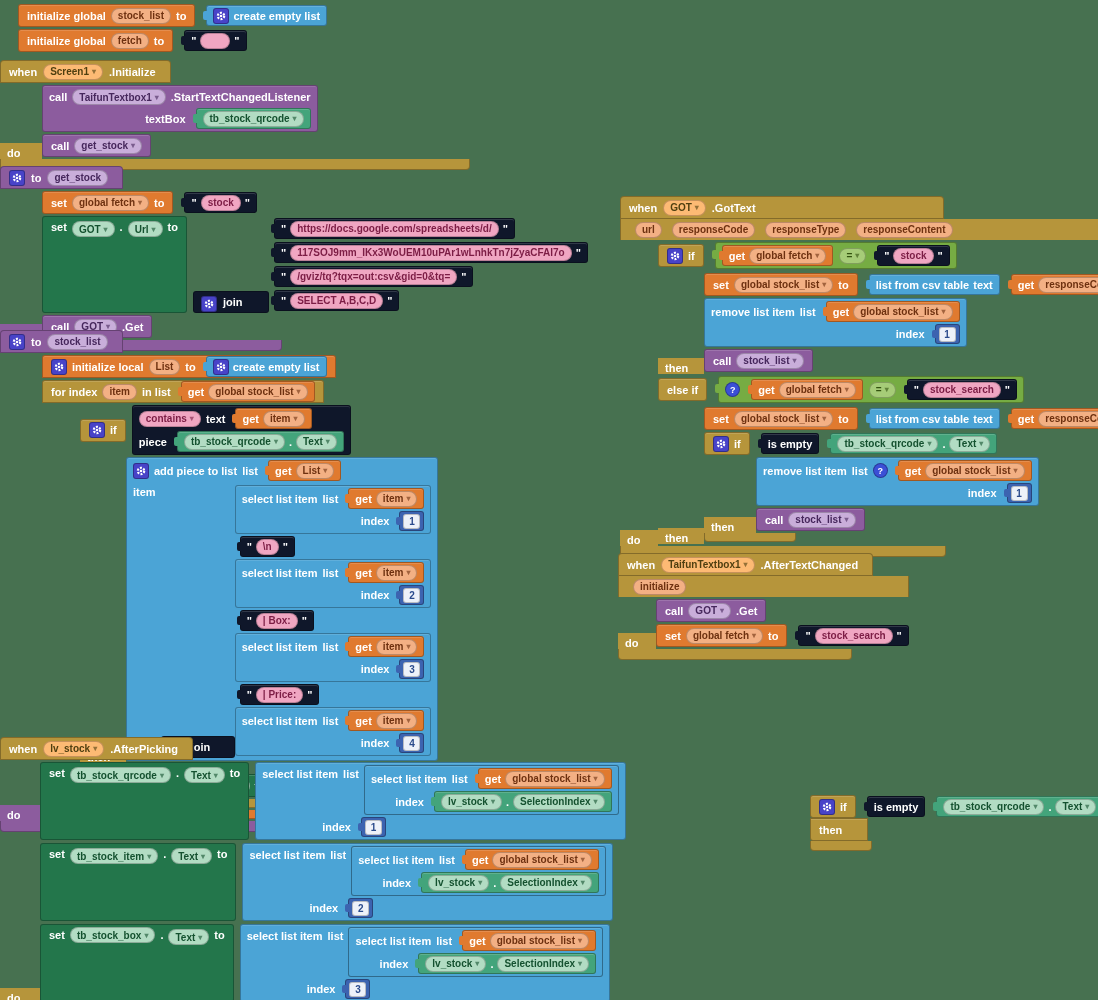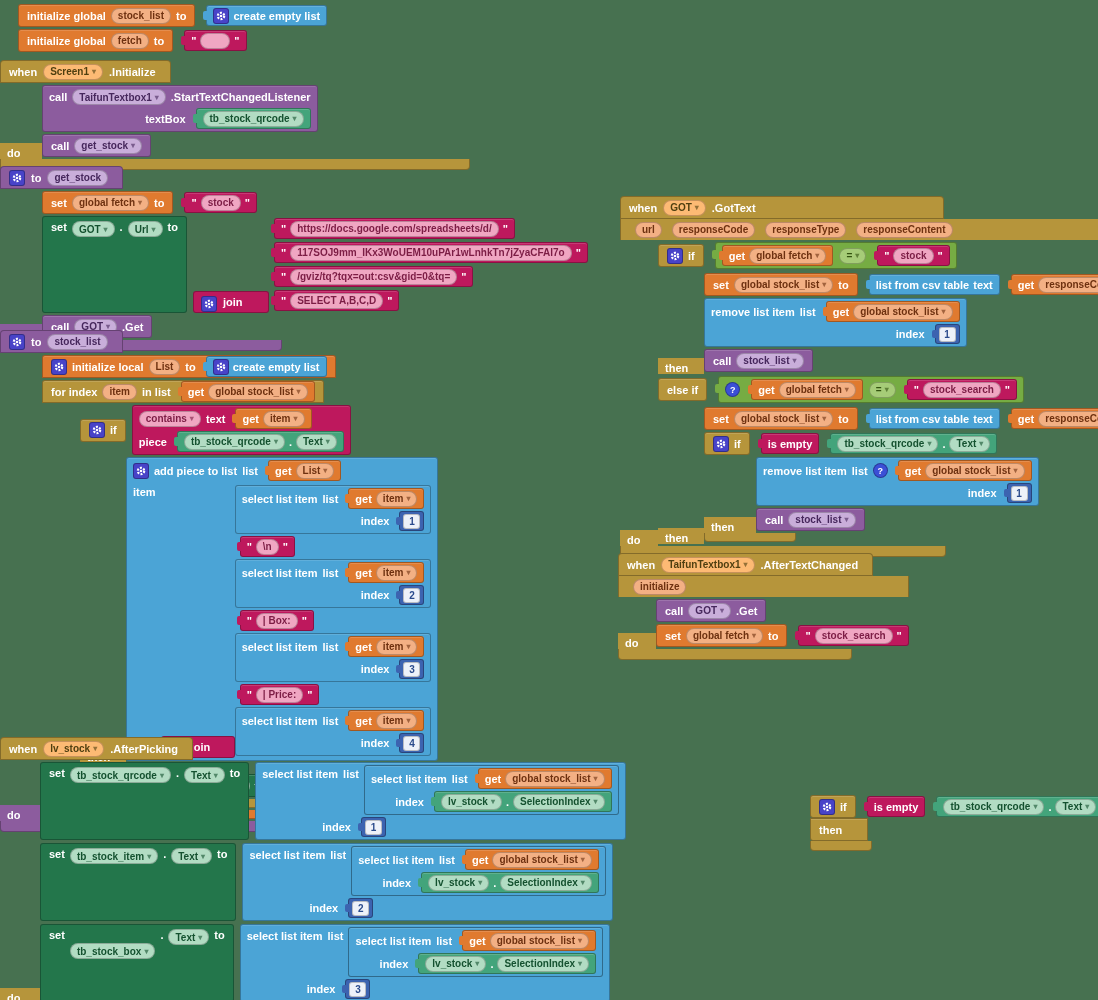--- a/index.html
+++ b/index.html
@@ -40,21 +40,21 @@
   .qmark{width:13px;height:13px;border-radius:50%;background:#3B4FD6;display:inline-flex;
       align-items:center;justify-content:center;flex:0 0 auto;border:1px solid rgba(0,0,0,.3)}
   .qmark::after{content:"?";color:#fff;font-size:9px}
   .num{height:18px;padding:0 3px;border-radius:3px;display:inline-flex;align-items:center;
       position:relative;margin-left:5px;border:1px solid rgba(0,0,0,.3)}
   .num::before{content:"";position:absolute;left:-4px;top:5px;width:4px;height:8px;
       border-radius:2px 0 0 2px;background-color:inherit}
   .num .pill{height:13px;min-width:9px;justify-content:center;border-radius:3px;padding:0 3px}
   .dgset{display:flex;align-items:flex-start;gap:5px;padding:2px 8px;border-radius:3px;
       border:1px solid rgba(0,0,0,.28)}
-  .c-gold{background:#B6953B}.c-orange{background:#E07A2F}.c-mag{background:#be185d}
+  .c-gold{background:#B6953B}.c-orange{background:#E07A2F}.c-mag{background:#0f172a}
   .c-blue{background:#4BA4D6}.c-math{background:#3C63B0}.c-logic{background:#76AC43}
   .c-dgreen{background:#23764B}.c-jade{background:#43A47B}.c-purple{background:#8C5C9E}
   .p-beige{background:#fdba74;color:#4f3f10}.p-orange{background:#F3B084;color:#6e3110}
   .p-mag{background:#F0A6C2;color:#7c1d45}.p-mint{background:#B2DCC3;color:#14512f}
   .p-purple{background:#C9AEDA;color:#46275c}.p-logic{background:#A6CC78;color:#33520f}
   .p-white{background:#EDF1F9;color:#2b4b8c}
   .lbl{color:#fff}
 </style>
 </head>
 <body>
@@ -728,21 +728,21 @@
             <div class="num c-math">
                 <span class="pill p-white">2</span>
               </div>
             </div>
         </div>
       </div>
 
       <div class="row top">
         <div class="dgset c-dgreen">
           <span class="lbl" style="padding-top:2px">set</span>
-          <span class="pill p-mint dd" style="margin-top:16px">tb_stock_box</span>
+          <span class="pill p-mint dd" style="margin-top:0">tb_stock_box</span>
           <span class="lbl" style="padding-top:2px">.</span>
           <span class="pill p-mint dd" style="margin-top:2px">Text</span>
           <span class="lbl" style="padding-top:2px">to</span>
         </div>
         <div class="blk c-blue">
           <div class="row top" style="align-items:flex-start">
             <span class="lbl" style="padding-top:3px">select list item</span>
               <span class="lbl" style="padding-top:3px">list</span>
             <div class="blk c-blue" style="border-color:rgba(0,0,0,.35)">
               <div class="row">

